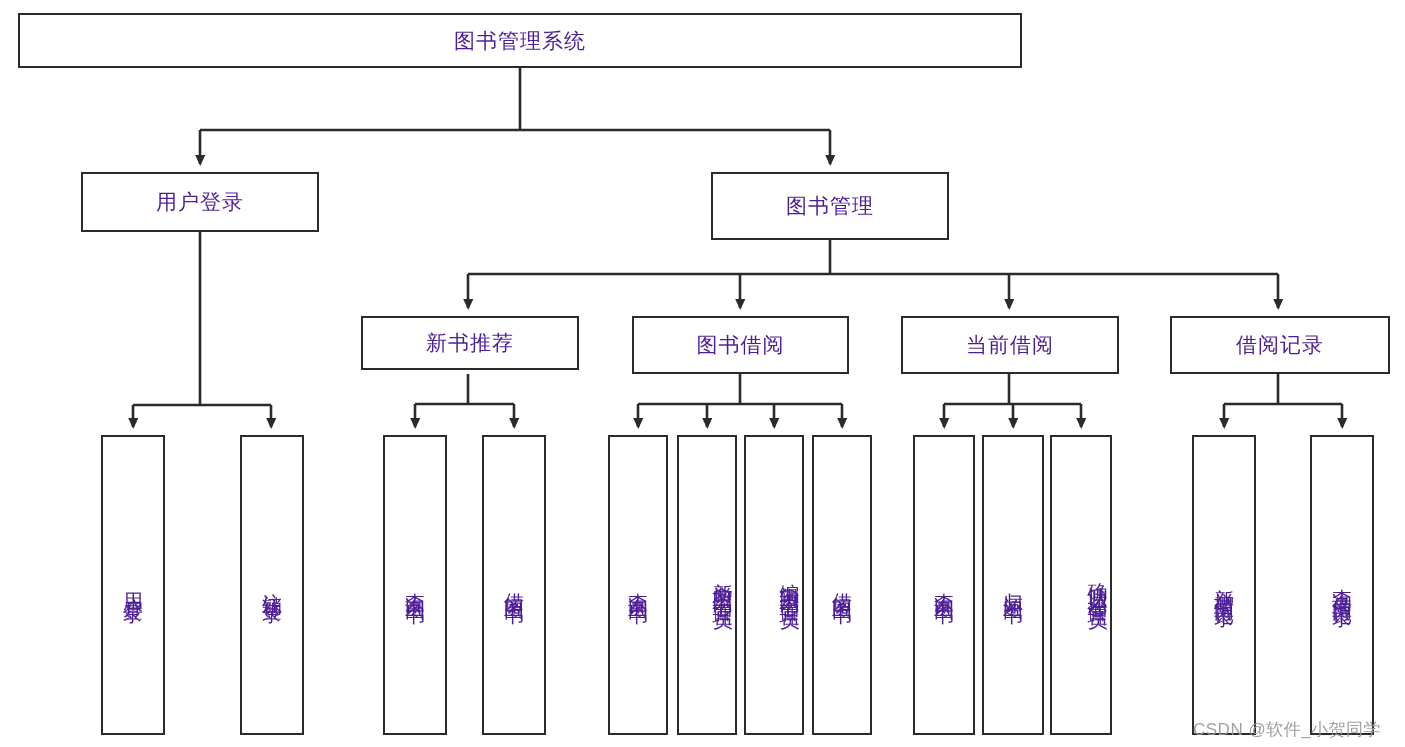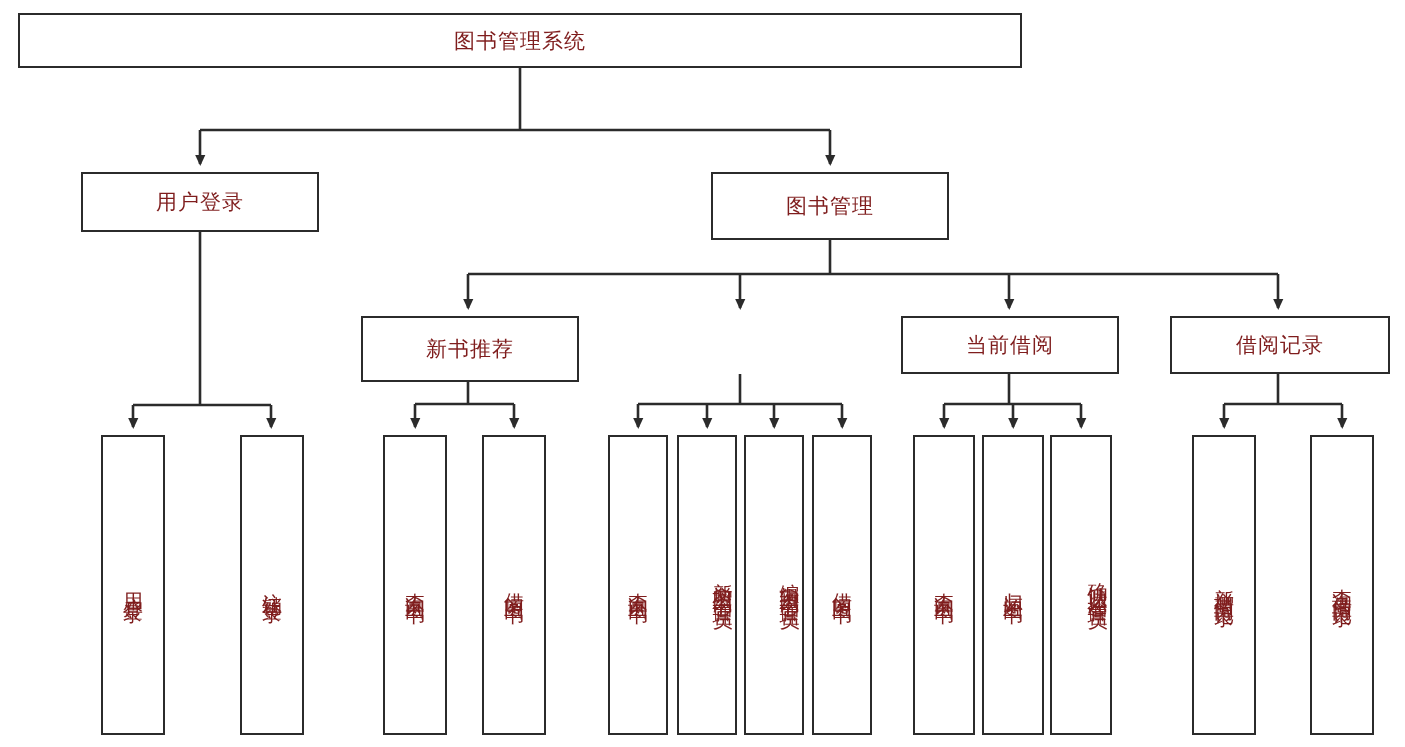--- a/index.html
+++ b/index.html
@@ -26,21 +26,21 @@
     pointer-events: none;
   }
   .node {
     position: absolute;
     box-sizing: border-box;
     border: 2.5px solid #2b2b2b;
     background: #ffffff;
     display: flex;
     align-items: center;
     justify-content: center;
-    color: #7f1d1d;
+    color: #4c1d95;
     overflow: hidden;
   }
   .node-h {
     font-size: 21px;
     letter-spacing: 1px;
     line-height: 1.2;
     white-space: nowrap;
   }
   .node-v {
     writing-mode: vertical-rl;
@@ -120,32 +120,34 @@
       <path d="M1224,404 L1224,427" marker-end="url(#arrow)"></path>
       <path d="M1342,404 L1342,427" marker-end="url(#arrow)"></path>
     </g>
   </svg>
 
   <div class="node node-h" style="left: 18px; top: 13px; width: 1004px; height: 55px;">图书管理系统</div>
 
   <div class="node node-h" style="left: 81px; top: 172px; width: 238px; height: 60px;">用户登录</div>
   <div class="node node-h" style="left: 711px; top: 172px; width: 238px; height: 68px;">图书管理</div>
 
-  <div class="node node-h" style="left: 361px; top: 316px; width: 218px; height: 66px;">新书推荐</div>
+  <div class="node node-h" style="left: 361px; top: 316px; width: 218px; height: 54px;">新书推荐</div>
+  <div class="node node-h" style="left: 632px; top: 316px; width: 217px; height: 58px;">图书借阅</div>
   <div class="node node-h" style="left: 1170px; top: 316px; width: 220px; height: 58px;">借阅记录</div>
   <div class="node node-h" style="left: 901px; top: 316px; width: 218px; height: 58px;">当前借阅</div>
 
   <div class="node node-v center-v" style="left: 101px; top: 435px; width: 64px; height: 300px;">用户登录</div>
   <div class="node node-v center-v" style="left: 240px; top: 435px; width: 64px; height: 300px;">注销登录</div>
   <div class="node node-v center-v" style="left: 383px; top: 435px; width: 64px; height: 300px;">查询图书</div>
   <div class="node node-v center-v" style="left: 482px; top: 435px; width: 64px; height: 300px;">借阅图书</div>
   <div class="node node-v center-v" style="left: 608px; top: 435px; width: 60px; height: 300px;">查询图书</div>
   <div class="node node-v" style="left: 677px; top: 435px; width: 60px; height: 300px;">新增图书（管理员）</div>
   <div class="node node-v" style="left: 744px; top: 435px; width: 60px; height: 300px;">编辑图书（管理员）</div>
   <div class="node node-v center-v" style="left: 812px; top: 435px; width: 60px; height: 300px;">借阅图书</div>
   <div class="node node-v center-v" style="left: 913px; top: 435px; width: 62px; height: 300px;">查询图书</div>
   <div class="node node-v center-v" style="left: 982px; top: 435px; width: 62px; height: 300px;">归还图书</div>
   <div class="node node-v" style="left: 1050px; top: 435px; width: 62px; height: 300px;">确认归还（管理员）</div>
   <div class="node node-v center-v" style="left: 1192px; top: 435px; width: 64px; height: 300px;">新增借阅记录</div>
   <div class="node node-v center-v" style="left: 1310px; top: 435px; width: 64px; height: 300px;">查询借阅记录</div>
 
+  <div class="watermark" style="left: 1193px; top: 718px;">CSDN @软件_小贺同学</div>
 
 </div>
 
 </body></html>

